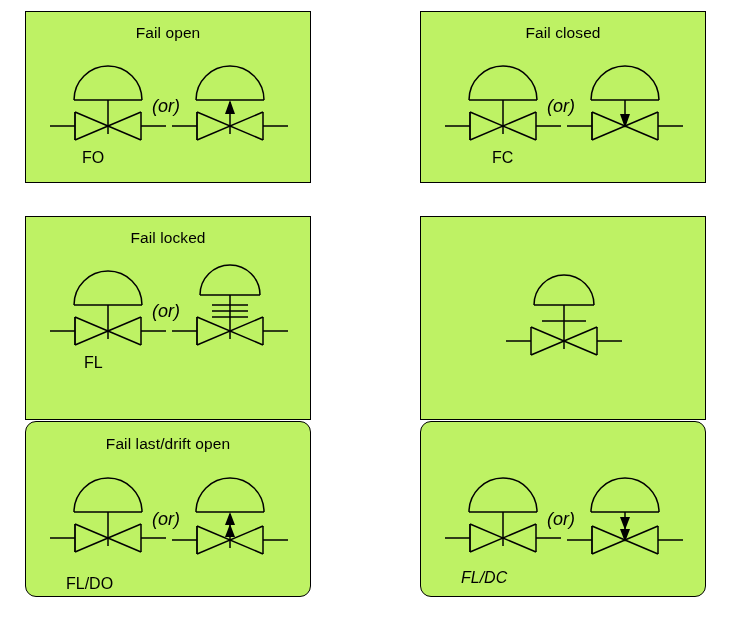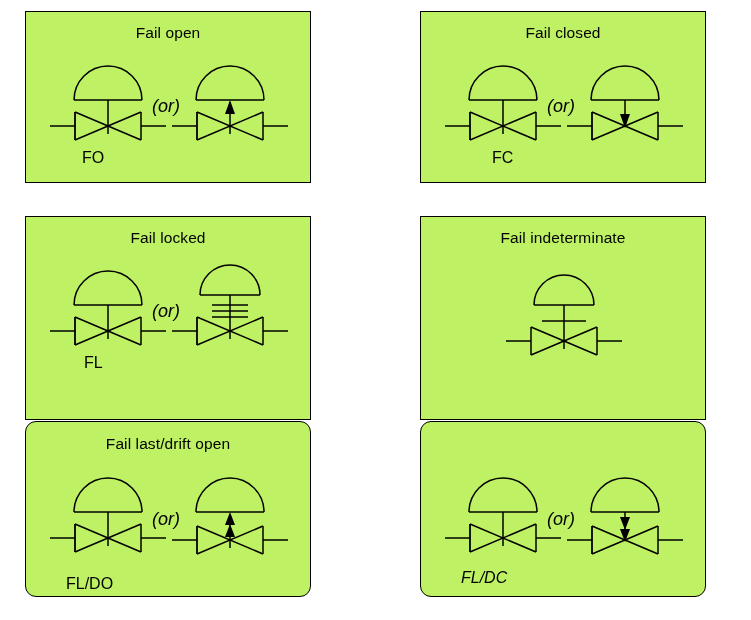--- a/index.html
+++ b/index.html
@@ -191,21 +191,20 @@
         <line x1="2" y1="82" x2="27" y2="82" stroke="#000" stroke-width="1.5"></line>
         <line x1="93" y1="82" x2="118" y2="82" stroke="#000" stroke-width="1.5"></line>
       </svg>
     </div>
 
     <div class="or-label" style="left:126px; top:85px;">(or)</div>
     <div class="code-label" style="left:58px; top:138px;">FL</div>
   </div>
 
   <div class="panel col-right row-2">
-    <div class="panel-title">Fail indeterminate</div>
 
     <div class="sym sym-wide" style="left:83px; top:42px;">
       <svg width="120" height="98" viewBox="0 0 120 98">
         <path d="M 30 46 A 30 30 0 0 1 90 46" fill="none" stroke="#000" stroke-width="1.5"></path>
         <line x1="30" y1="46" x2="90" y2="46" stroke="#000" stroke-width="1.5"></line>
         <line x1="60" y1="46" x2="60" y2="90" stroke="#000" stroke-width="1.5"></line>
 
         <line x1="38" y1="62" x2="82" y2="62" stroke="#000" stroke-width="1.5"></line>
         <line x1="27" y1="68" x2="27" y2="96" stroke="#000" stroke-width="1.5"></line>
         <line x1="93" y1="68" x2="93" y2="96" stroke="#000" stroke-width="1.5"></line>

